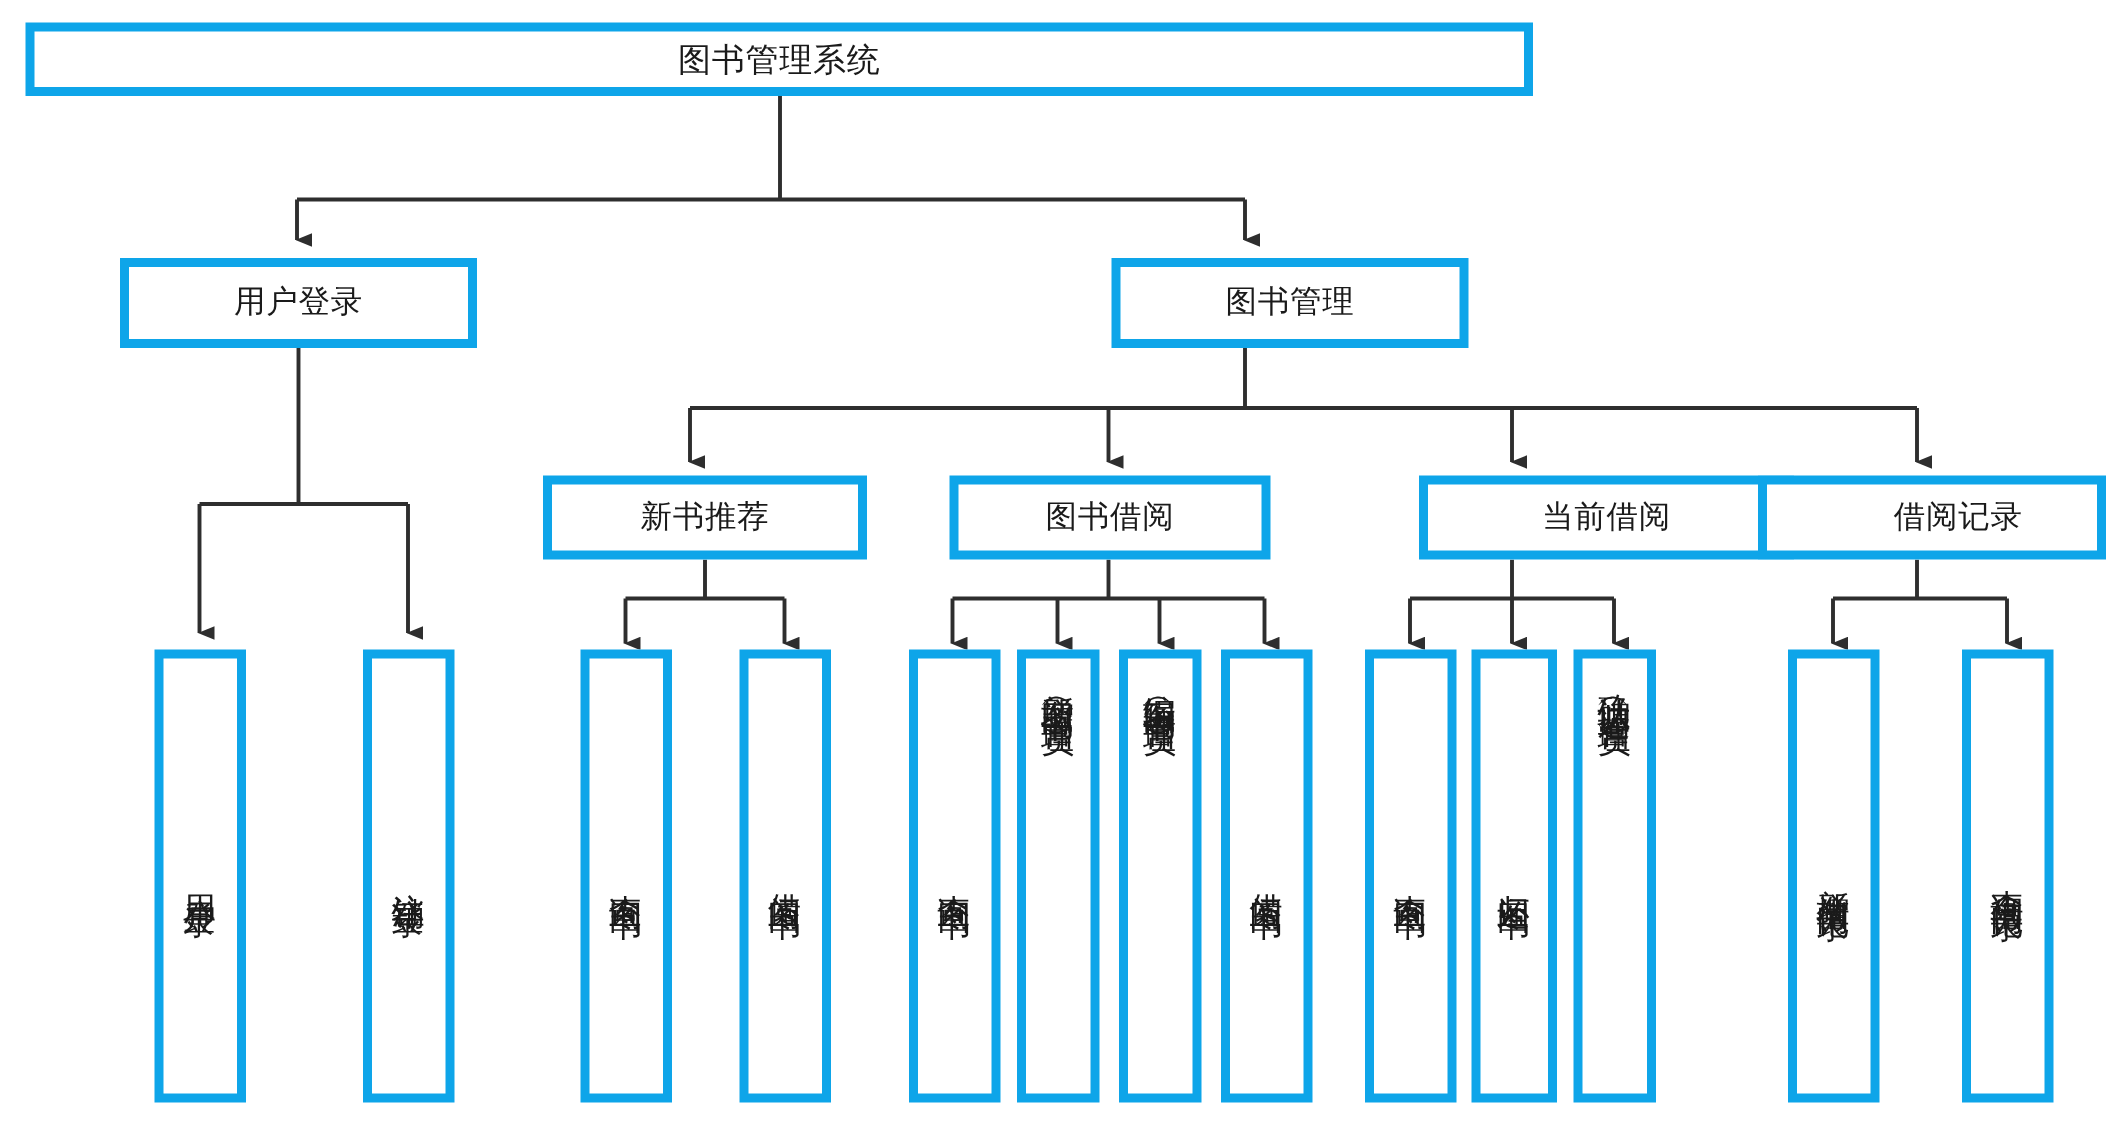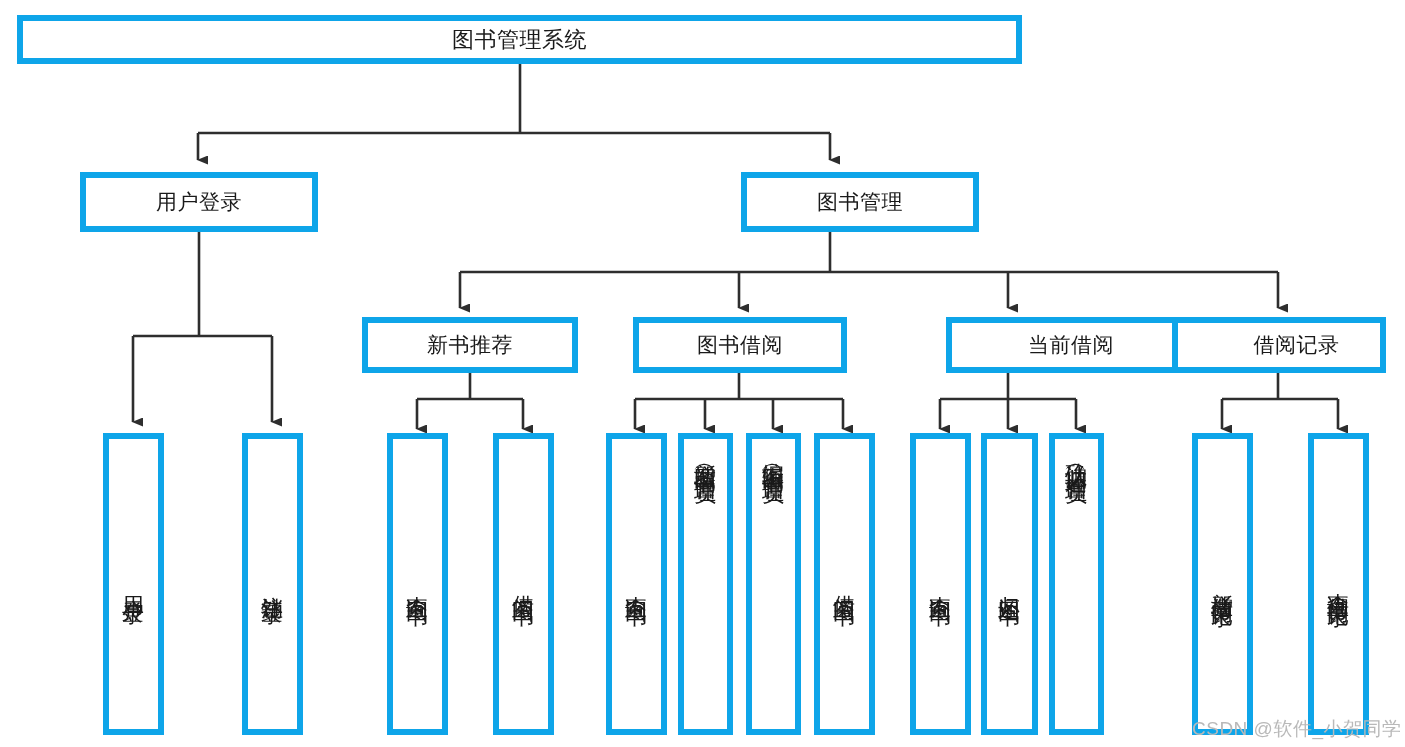--- a/index.html
+++ b/index.html
@@ -160,21 +160,21 @@
   </div>
 
   <div class="node horiz" style="left:633px; top:317px; width:214px; height:56px;align-items:center;">
     <span class="node-label">图书借阅</span>
   </div>
 
   <div class="node horiz" style="left:902px; top:317px; width:250px; height:56px;margin-left:44px;">
     <span class="node-label">当前借阅</span>
   </div>
 
-  <div class="node horiz" style="left:1172px; top:317px; width:214px; height:56px;padding-left:35px;">
+  <div class="node horiz" style="left:1172px; top:317px; width:232px; height:56px;padding-left:35px;">
     <span class="node-label">借阅记录</span>
   </div>
 
   <div class="node vert" style="left:103px; top:433px; width:61px; height:302px;">
     <span class="node-label">用户登录</span>
   </div>
 
   <div class="node vert" style="left:242px; top:433px; width:61px; height:302px;">
     <span class="node-label">注销登录</span>
   </div>
@@ -216,15 +216,14 @@
   </div>
 
   <div class="node vert" style="left:1192px; top:433px; width:61px; height:302px;">
     <span class="node-label">新增借阅记录</span>
   </div>
 
   <div class="node vert" style="left:1308px; top:433px; width:61px; height:302px;">
     <span class="node-label">查询借阅记录</span>
   </div>
 
-  <div class="watermark" style="left:1192px; top:716px;">CSDN @软件_小贺同学</div>
 
 </div>
 
 </body></html>

